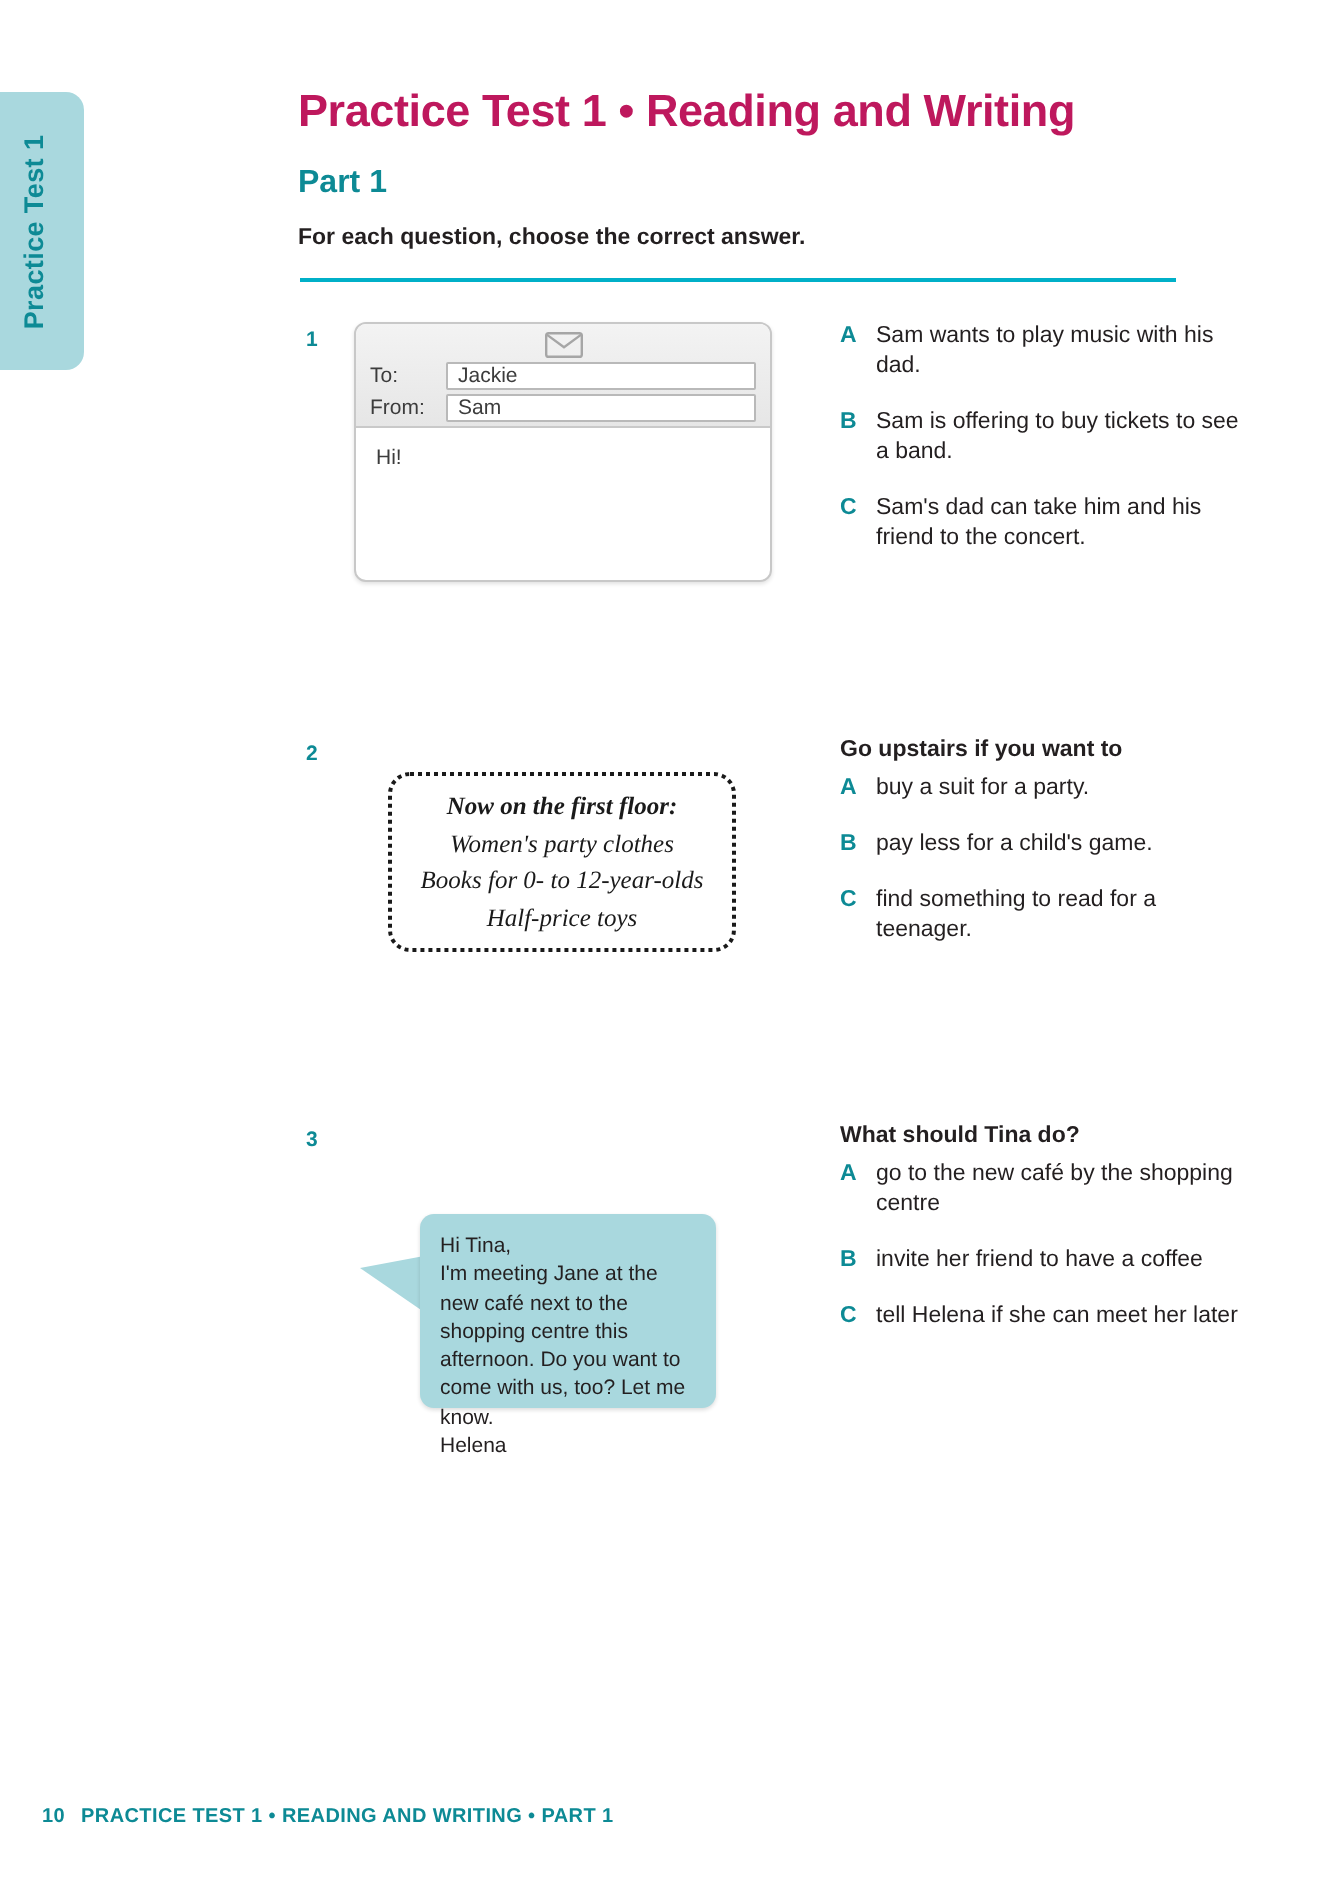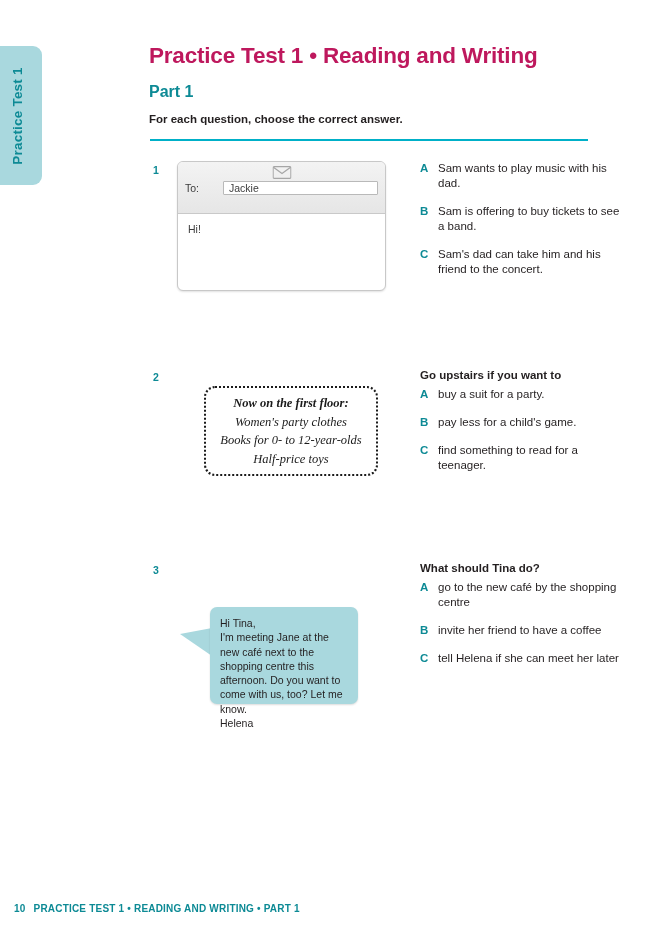--- a/index.html
+++ b/index.html
@@ -192,21 +192,21 @@
     font-size: 10.5px;
     color: #3c3c3c;
     line-height: 1.38;
   }
   .email-body p { margin: 0; }
   .email-body p + p { margin-top: 2px; }
 
   
   .notice {
     position: absolute;
-    left: 204px;
+    left: 194px;
     top: 386px;
     width: 174px;
     height: 90px;
     border: 2px dotted #1a1a1a;
     border-radius: 11px;
     box-sizing: border-box;
     display: flex;
     flex-direction: column;
     align-items: center;
     justify-content: center;
@@ -265,21 +265,21 @@
   
   .footer {
     position: absolute;
     left: 14px;
     top: 903px;
     font-size: 10px;
     font-weight: bold;
     color: #0d8a95;
     letter-spacing: 0.2px;
   }
-  .footer .pg { margin-right: 8px; }
+  .footer .pg { margin-right: 8px; margin-left: 7px; }
 </style>
 </head>
 <body>
 
 <div class="page">
 
   <div class="side-tab">
     <span class="side-tab-label">Practice Test 1</span>
   </div>
 
@@ -293,20 +293,24 @@
   <div class="email-box">
     <div class="email-head">
       <svg class="envelope" viewBox="0 0 19 13">
         <rect x="0.6" y="0.6" width="17.8" height="11.8" rx="1.2" fill="none" stroke="#a6a6a6" stroke-width="1.2"></rect>
         <path d="M0.9 1.3 L9.5 7.6 L18.1 1.3" fill="none" stroke="#a6a6a6" stroke-width="1.2"></path>
       </svg>
       <div class="email-field ef-to">
         <span class="ef-label">To:</span>
         <div class="ef-input">Jackie</div>
       </div>
+      <div class="email-field ef-from">
+        <span class="ef-label">From:</span>
+        <div class="ef-input">Sam</div>
+      </div>
     </div>
     <div class="email-body">
       <p>Hi!</p>
     </div>
   </div>
 
   <div class="answers a1">
     <div class="opt">
       <span class="letter">A</span>
       <span>Sam wants to play music with his dad.</span>

